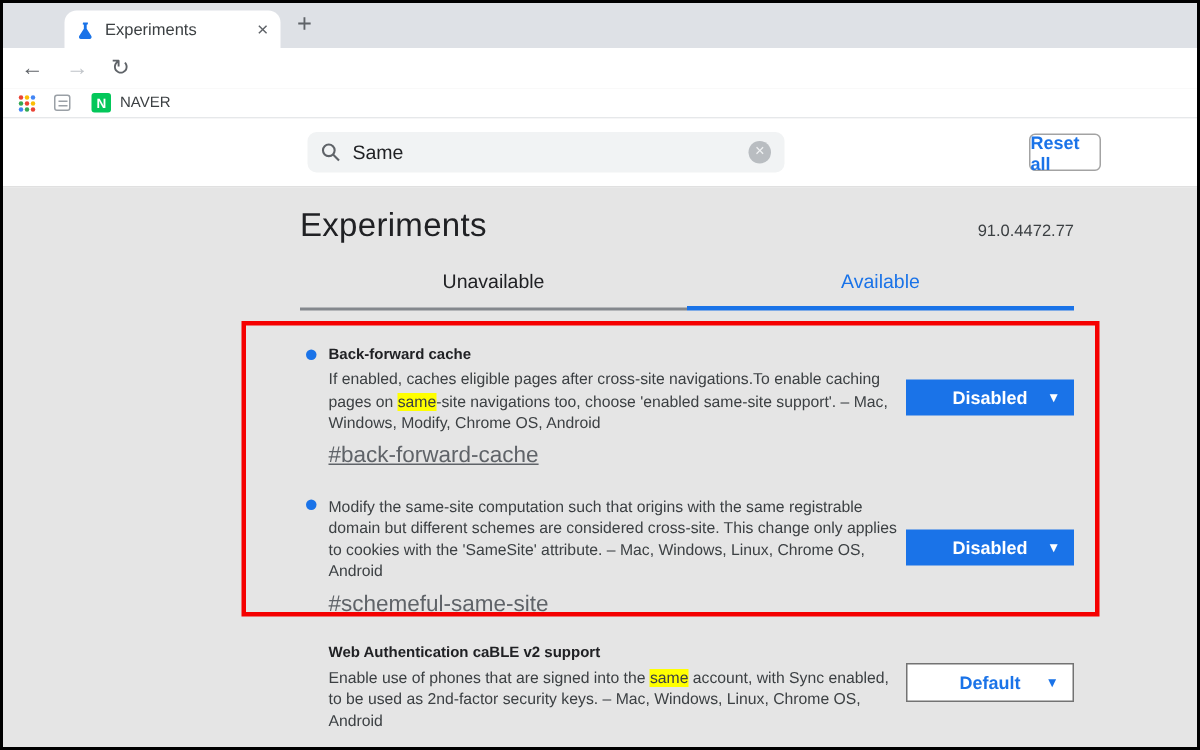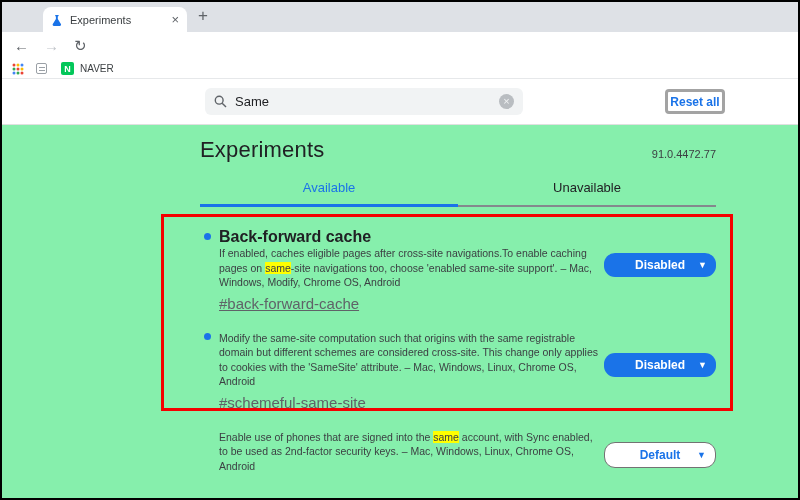--- a/index.html
+++ b/index.html
@@ -1,18 +1,18 @@
 <!DOCTYPE html>
 <html><head>
 <meta charset="utf-8">
 <style>
   * { margin:0; padding:0; box-sizing:border-box; }
   html,body { width:800px; height:500px; }
   body { font-family:"Liberation Sans","DejaVu Sans",sans-serif; background:#fff; }
-  .window { position:relative; width:800px; height:500px; border:2px solid #000; background:#86efac; overflow:hidden; }
+  .window { position:relative; width:800px; height:500px; border:2px solid #000; background:#e5e5e5; overflow:hidden; }
 
   
   .tabstrip { position:relative; height:30px; background:#dee1e6; }
   .tab { position:absolute; left:41px; top:5px; width:144px; height:25px; background:#fff;
          border-radius:8px 8px 0 0; display:flex; align-items:center; padding:0 8px; }
   .tab-title { flex:1; font-size:11px; color:#3c4043; margin-left:7px; white-space:nowrap; overflow:hidden; }
   .tab-close { font-size:13px; color:#5f6368; line-height:1; cursor:default; }
   .newtab { position:absolute; left:196px; top:4px; font-size:17px; color:#5f6368; }
 
   .toolbar { height:27px; background:#fff; display:flex; align-items:center; padding-left:12px; }
@@ -33,46 +33,46 @@
   .naver-label { font-size:10px; color:#3c4043; margin-left:6px; }
 
   
   .searchrow { position:relative; height:46px; background:#fff; border-bottom:1px solid #e0e0e0; }
   .searchbox { position:absolute; left:203px; top:9px; width:318px; height:27px; background:#f1f3f4;
                border-radius:6px; display:flex; align-items:center; padding:0 9px; }
   .search-input { flex:1; border:none; outline:none; background:transparent; font-size:13px; color:#202124;
                   margin-left:8px; font-family:inherit; }
   .clear-btn { width:15px; height:15px; border-radius:50%; background:#b9bdc1; color:#f1f3f4;
                font-size:11px; line-height:15px; text-align:center; cursor:default; }
-  .reset-btn { position:absolute; left:663px; top:10px; width:60px; height:25px; background:#fff;
-               border:3px solid #a3a3a3; border-radius:4px; color:#1a73e8; font-size:12px; font-weight:bold;
+  .reset-btn { position:absolute; left:684px; top:10px; width:48px; height:25px; background:#fff;
+               border:1px solid #a3a3a3; border-radius:4px; color:#1a73e8; font-size:12px; font-weight:bold;
                display:flex; align-items:center; justify-content:center; }
 
   
   .main { padding:0 82px 0 198px; }
   .head-row { display:flex; align-items:flex-end; justify-content:space-between; margin-top:12px; }
   .page-title { font-size:22px; font-weight:400; color:#202124; letter-spacing:.2px; }
   .version { font-size:11px; color:#3c4043; padding-bottom:3px; }
 
   .ptabs { display:flex; margin-top:17px; align-items:flex-end; }
   .ptab { width:50%; text-align:center; font-size:13px; padding-bottom:9px; }
   .ptab.selected { color:#1a73e8; border-bottom:3px solid #1a73e8; }
   .ptab.unselected { color:#202124; border-bottom:2px solid #84888d; padding-bottom:10px; }
 
   .flags { padding-top:22px; padding-left:4px; }
   .flag { display:flex; margin-bottom:16px; }
   .flag-info { width:404px; position:relative; padding-left:15px; }
   .flag.no-dot .flag-info { padding-left:15px; }
   .dot { position:absolute; left:0; top:4px; width:7px; height:7px; border-radius:50%; }
-  .flag-title { font-size:16px; font-weight:bold; color:#202124; line-height:15px; }
+  .flag-title { font-size:10px; font-weight:bold; color:#202124; line-height:15px; }
   .flag-desc { font-size:10.5px; color:#3c4043; line-height:14.5px; margin-top:2px; }
   .flag-link { display:inline-block; font-size:15px; color:#5f6368; text-decoration:underline; margin-top:5px; }
   .hl { background:#ffff00; }
   .flag-control { margin-left:auto; }
-  .dd { width:112px; height:24px; border-radius:11px; display:flex; align-items:center; justify-content:center;
+  .dd { width:112px; height:24px; border-radius:0; display:flex; align-items:center; justify-content:center;
         font-size:12px; font-weight:bold; position:relative; cursor:default; }
   .dd .chev { position:absolute; right:9px; font-size:9px; }
   .dd.filled { background:#1a73e8; color:#fff; margin-top:24px; }
   .dd.outline { background:#fff; border:1px solid #737373; color:#1a73e8; margin-top:14px; height:26px; }
 
   .red-annotation { position:absolute; left:159px; top:212px; width:572px; height:197px;
                     border:3px solid #f50000; pointer-events:none; }
 </style>
 </head>
 <body>
@@ -127,22 +127,22 @@
     <div class="reset-btn">Reset all</div>
   </div>
 
   <div class="main">
     <div class="head-row">
       <div class="page-title">Experiments</div>
       <div class="version">91.0.4472.77</div>
     </div>
 
     <div class="ptabs">
+      <div class="ptab unselected">Unavailable</div>
       <div class="ptab selected">Available</div>
-      <div class="ptab unselected">Unavailable</div>
     </div>
 
     <div class="flags">
 
       <section class="flag">
         <div class="flag-info">
           <span class="dot" style="background:#1a73e8"></span>
           <div class="flag-title"><span>Back-forward cache</span></div>
           <div class="flag-desc"><span>If enabled, caches eligible pages after cross-site navigations.To enable caching pages on </span><span class="hl">same</span><span>-site navigations too, choose 'enabled same-site support'. – Mac, Windows, Modify, Chrome OS, Android</span></div>
           <a class="flag-link">#back-forward-cache</a>
@@ -164,20 +164,21 @@
         <div class="flag-control">
           <div class="dd filled">
             <span>Disabled</span>
             <span class="chev">▼</span>
           </div>
         </div>
       </section>
 
       <section class="flag no-dot">
         <div class="flag-info">
+          <div class="flag-title"><span>Web Authentication caBLE v2 support</span></div>
           <div class="flag-desc"><span>Enable use of phones that are signed into the </span><span class="hl">same</span><span> account, with Sync enabled, to be used as 2nd-factor security keys. – Mac, Windows, Linux, Chrome OS, Android</span></div>
 
         </div>
         <div class="flag-control">
           <div class="dd outline">
             <span>Default</span>
             <span class="chev">▼</span>
           </div>
         </div>
       </section>

